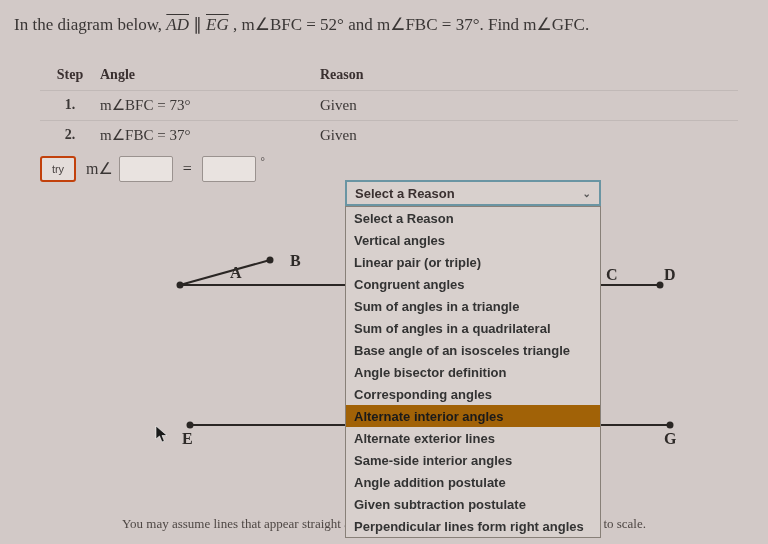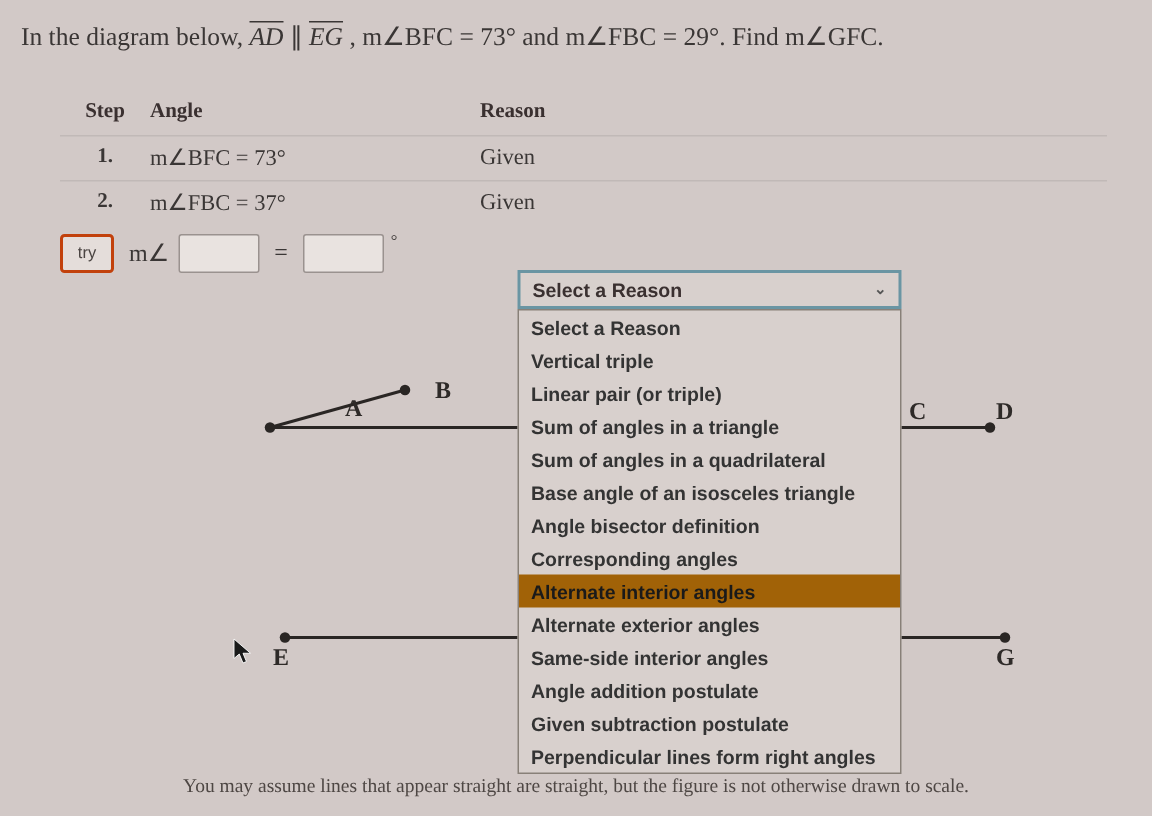--- a/index.html
+++ b/index.html
@@ -105,21 +105,21 @@
     }
   </style>
 </head>
 <body>
 
 <div class="prompt">
   <span>In the diagram below,  </span>
   <span class="overline">AD</span>
   <span> ∥ </span>
   <span class="overline">EG</span>
-  <span class="mangle">,  m∠BFC = 73° and m∠FBC = 29°. Find m∠GFC.</span>
+  <span class="mangle">,  m∠BFC = 52° and m∠FBC = 37°. Find m∠GFC.</span>
 </div>
 
 <div class="table-area">
   <div class="thead-row">
     <div class="col-step">Step</div>
     <div class="col-angle">Angle</div>
     <div class="col-reason">Reason</div>
   </div>
   <div class="trow">
     <div class="col-step">1.</div>
@@ -145,29 +145,30 @@
   </div>
 </div>
 
 <div class="dropdown-trigger">
   <span>Select a Reason</span>
   <span class="chev">⌄</span>
 </div>
 
 <div class="dropdown-list">
     <div>Select a Reason</div>
-    <div>Vertical triple</div>
+    <div>Vertical angles</div>
     <div>Linear pair (or triple)</div>
+    <div>Congruent angles</div>
     <div>Sum of angles in a triangle</div>
     <div>Sum of angles in a quadrilateral</div>
     <div>Base angle of an isosceles triangle</div>
     <div>Angle bisector definition</div>
     <div>Corresponding angles</div>
     <div class="hl">Alternate interior angles</div>
-    <div>Alternate exterior angles</div>
+    <div>Alternate exterior lines</div>
     <div>Same-side interior angles</div>
     <div>Angle addition postulate</div>
     <div>Given subtraction postulate</div>
     <div>Perpendicular lines form right angles</div>
   </div>
 
 <div class="diagram">
   <svg width="700" height="260">
     <circle cx="140" cy="45" r="3.5" fill="#2a2624"></circle>
     <line x1="140" y1="45" x2="620" y2="45" stroke="#2a2624" stroke-width="2"></line>

